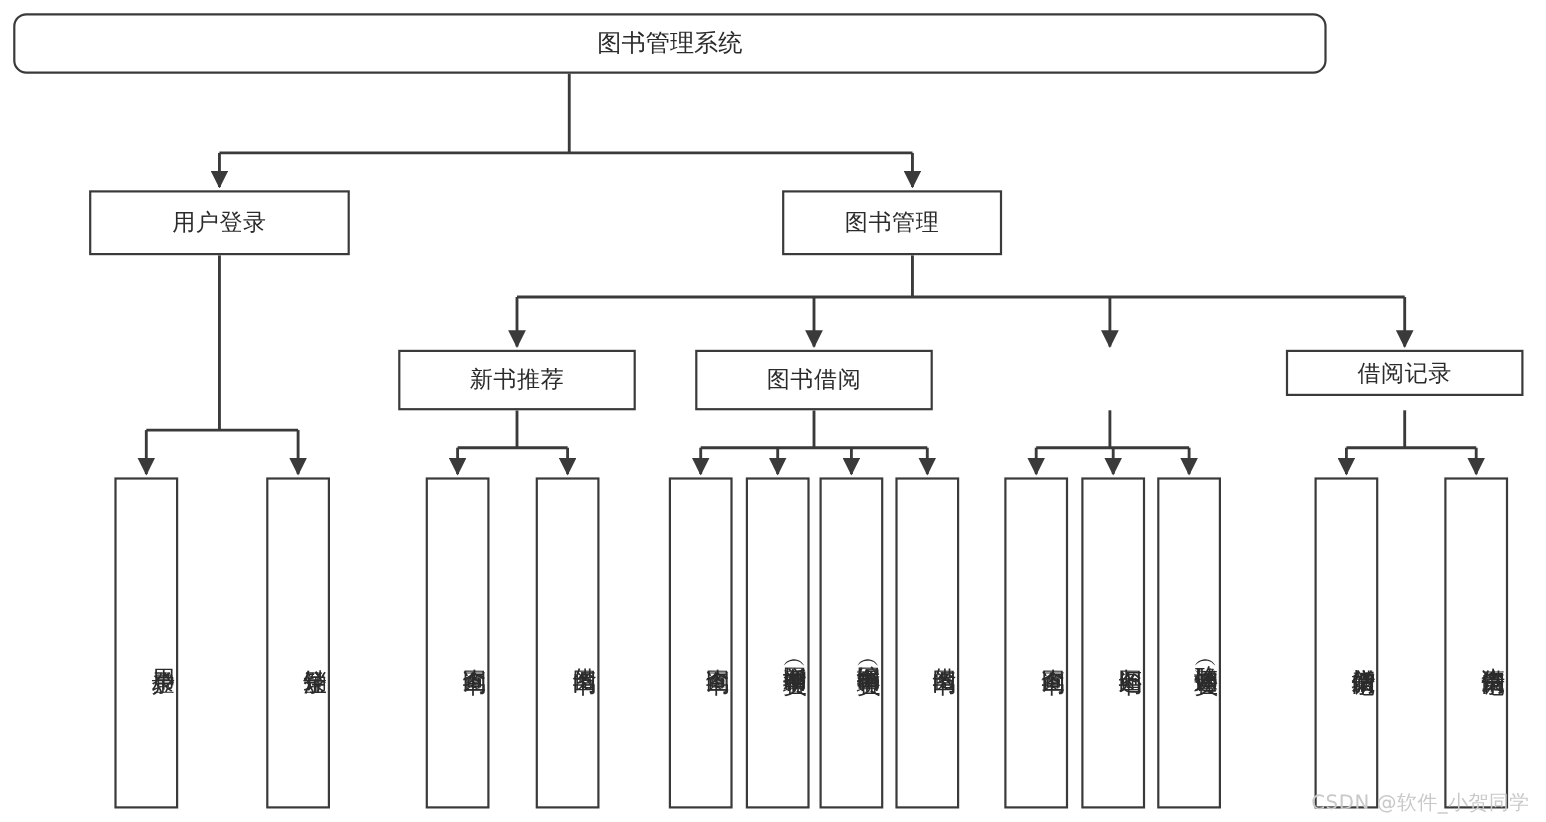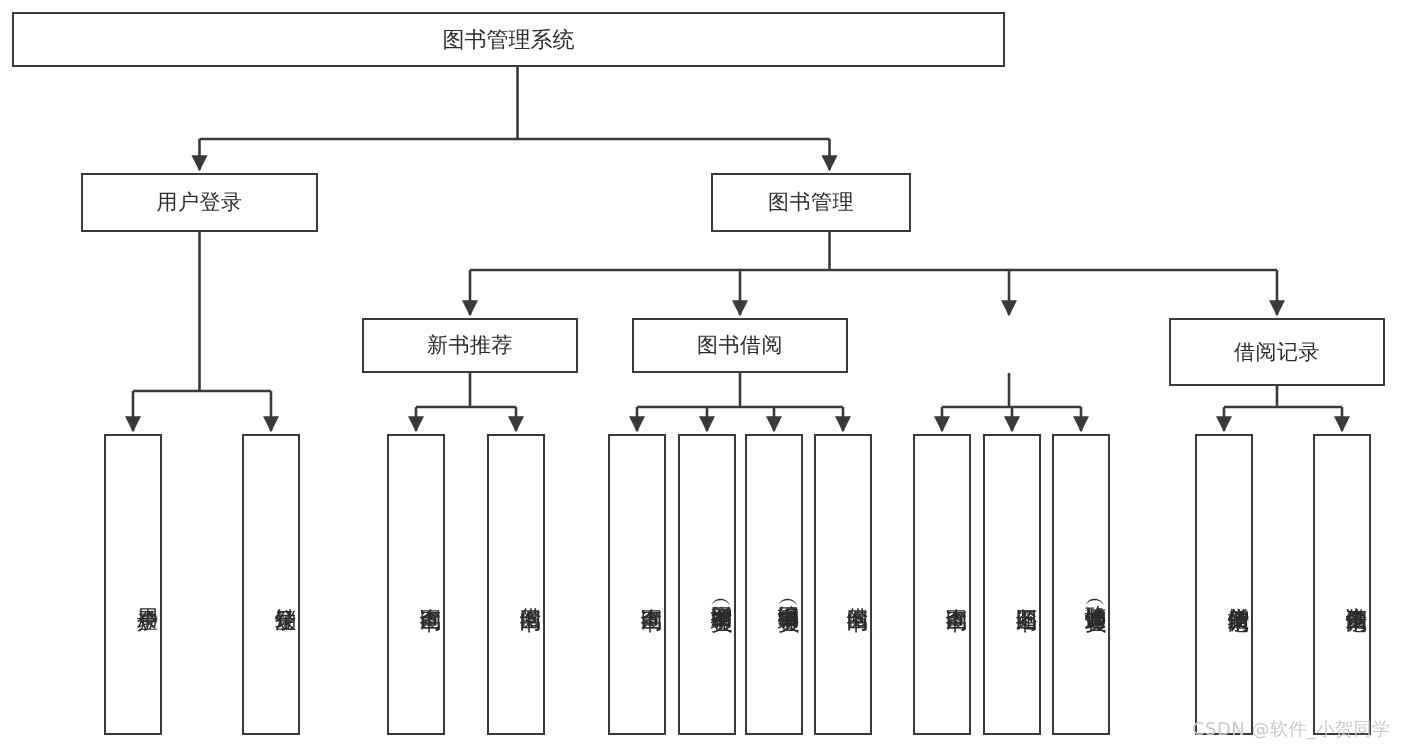--- a/index.html
+++ b/index.html
@@ -125,28 +125,28 @@
     </g>
 
     <g stroke="#3a3a3a" stroke-width="2.6" fill="none">
       <path d="M 1277 373 L 1277 407"></path>
       <path d="M 1224 407 L 1342 407"></path>
       <path d="M 1224 407 L 1224 431" marker-end="url(#arrow)"></path>
       <path d="M 1342 407 L 1342 431" marker-end="url(#arrow)"></path>
     </g>
   </svg>
 
-  <div class="node node-root" style="left:12px; top:12px; width:993px; height:55px;">图书管理系统</div>
+  <div class="node node-root" style="left:12px; top:12px; width:1194px; height:55px;border-radius:12px;">图书管理系统</div>
 
   <div class="node node-h" style="left:81px; top:173px; width:237px; height:59px;">用户登录</div>
   <div class="node node-h" style="left:711px; top:173px; width:200px; height:59px;">图书管理</div>
 
   <div class="node node-h" style="left:362px; top:318px; width:216px; height:55px;">新书推荐</div>
   <div class="node node-h" style="left:632px; top:318px; width:216px; height:55px;">图书借阅</div>
-  <div class="node node-h" style="left:1169px; top:318px; width:216px; height:68px;">借阅记录</div>
+  <div class="node node-h" style="left:1169px; top:318px; width:216px; height:42px;">借阅记录</div>
 
   <div class="node node-v" style="left:104px; top:434px; width:58px; height:301px;">用户登录</div>
   <div class="node node-v" style="left:242px; top:434px; width:58px; height:301px;">注销登录</div>
 
   <div class="node node-v" style="left:387px; top:434px; width:58px; height:301px;">查询图书</div>
   <div class="node node-v" style="left:487px; top:434px; width:58px; height:301px;">借阅图书</div>
 
   <div class="node node-v" style="left:608px; top:434px; width:58px; height:301px;">查询图书</div>
   <div class="node node-v" style="left:678px; top:434px; width:58px; height:301px;">新增图书（管理员）</div>
   <div class="node node-v" style="left:745px; top:434px; width:58px; height:301px;">编辑图书（管理员）</div>

